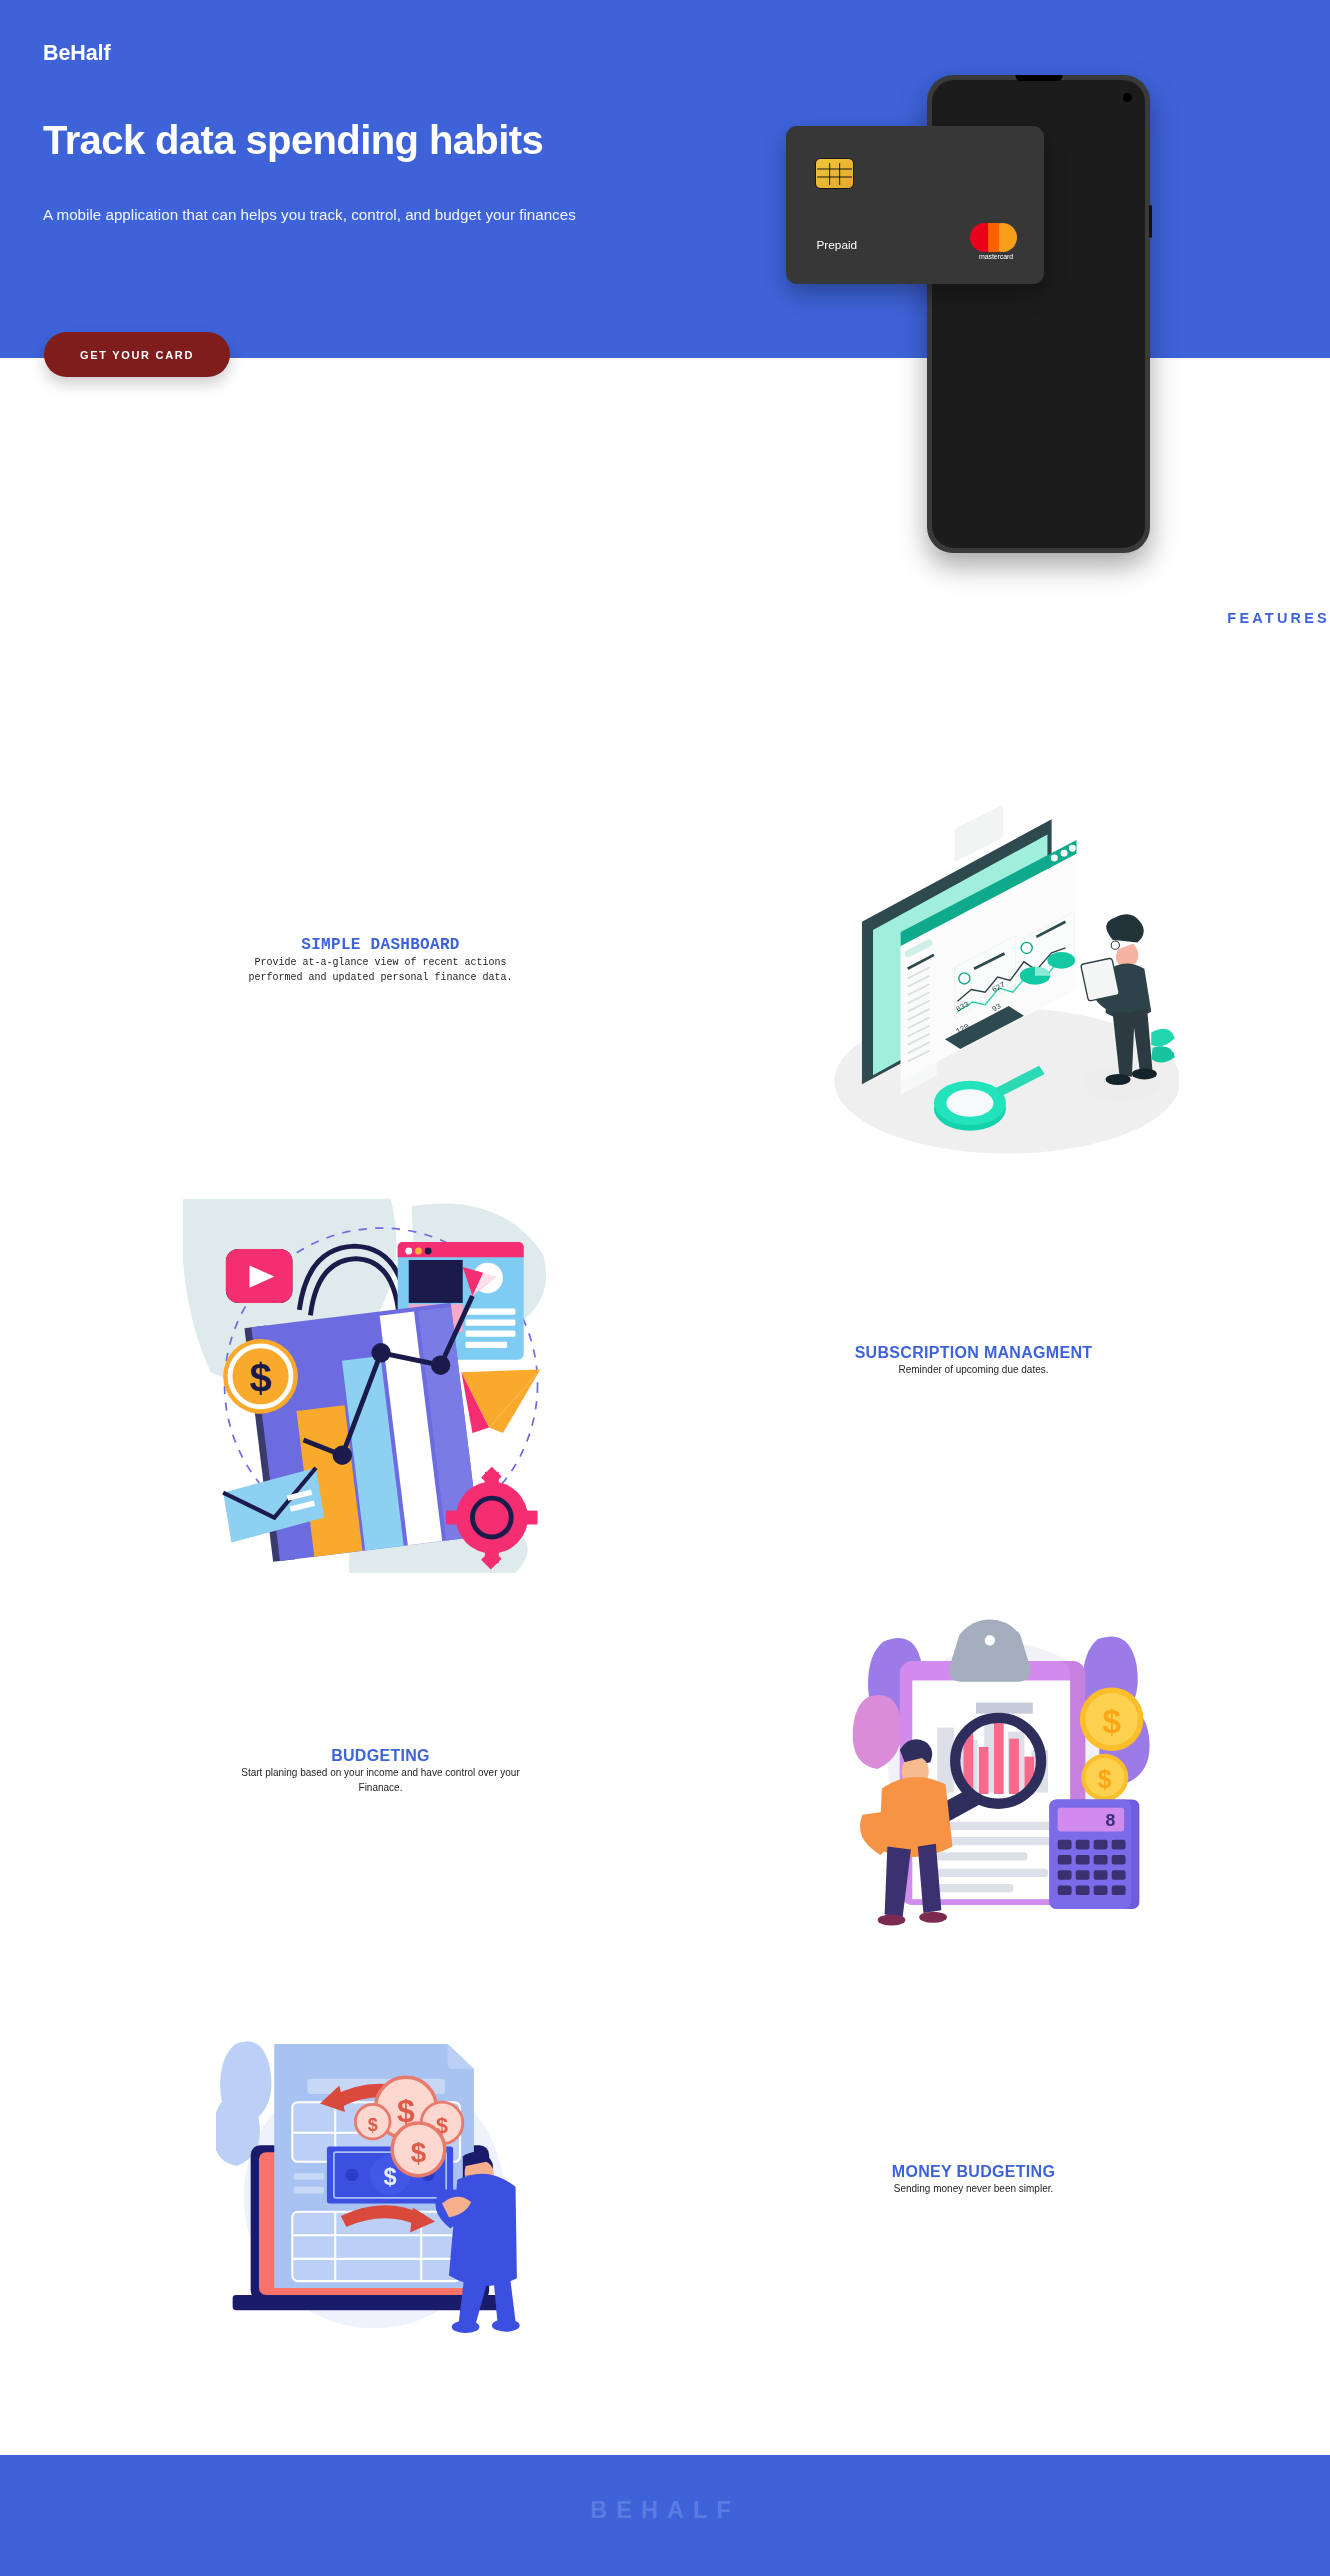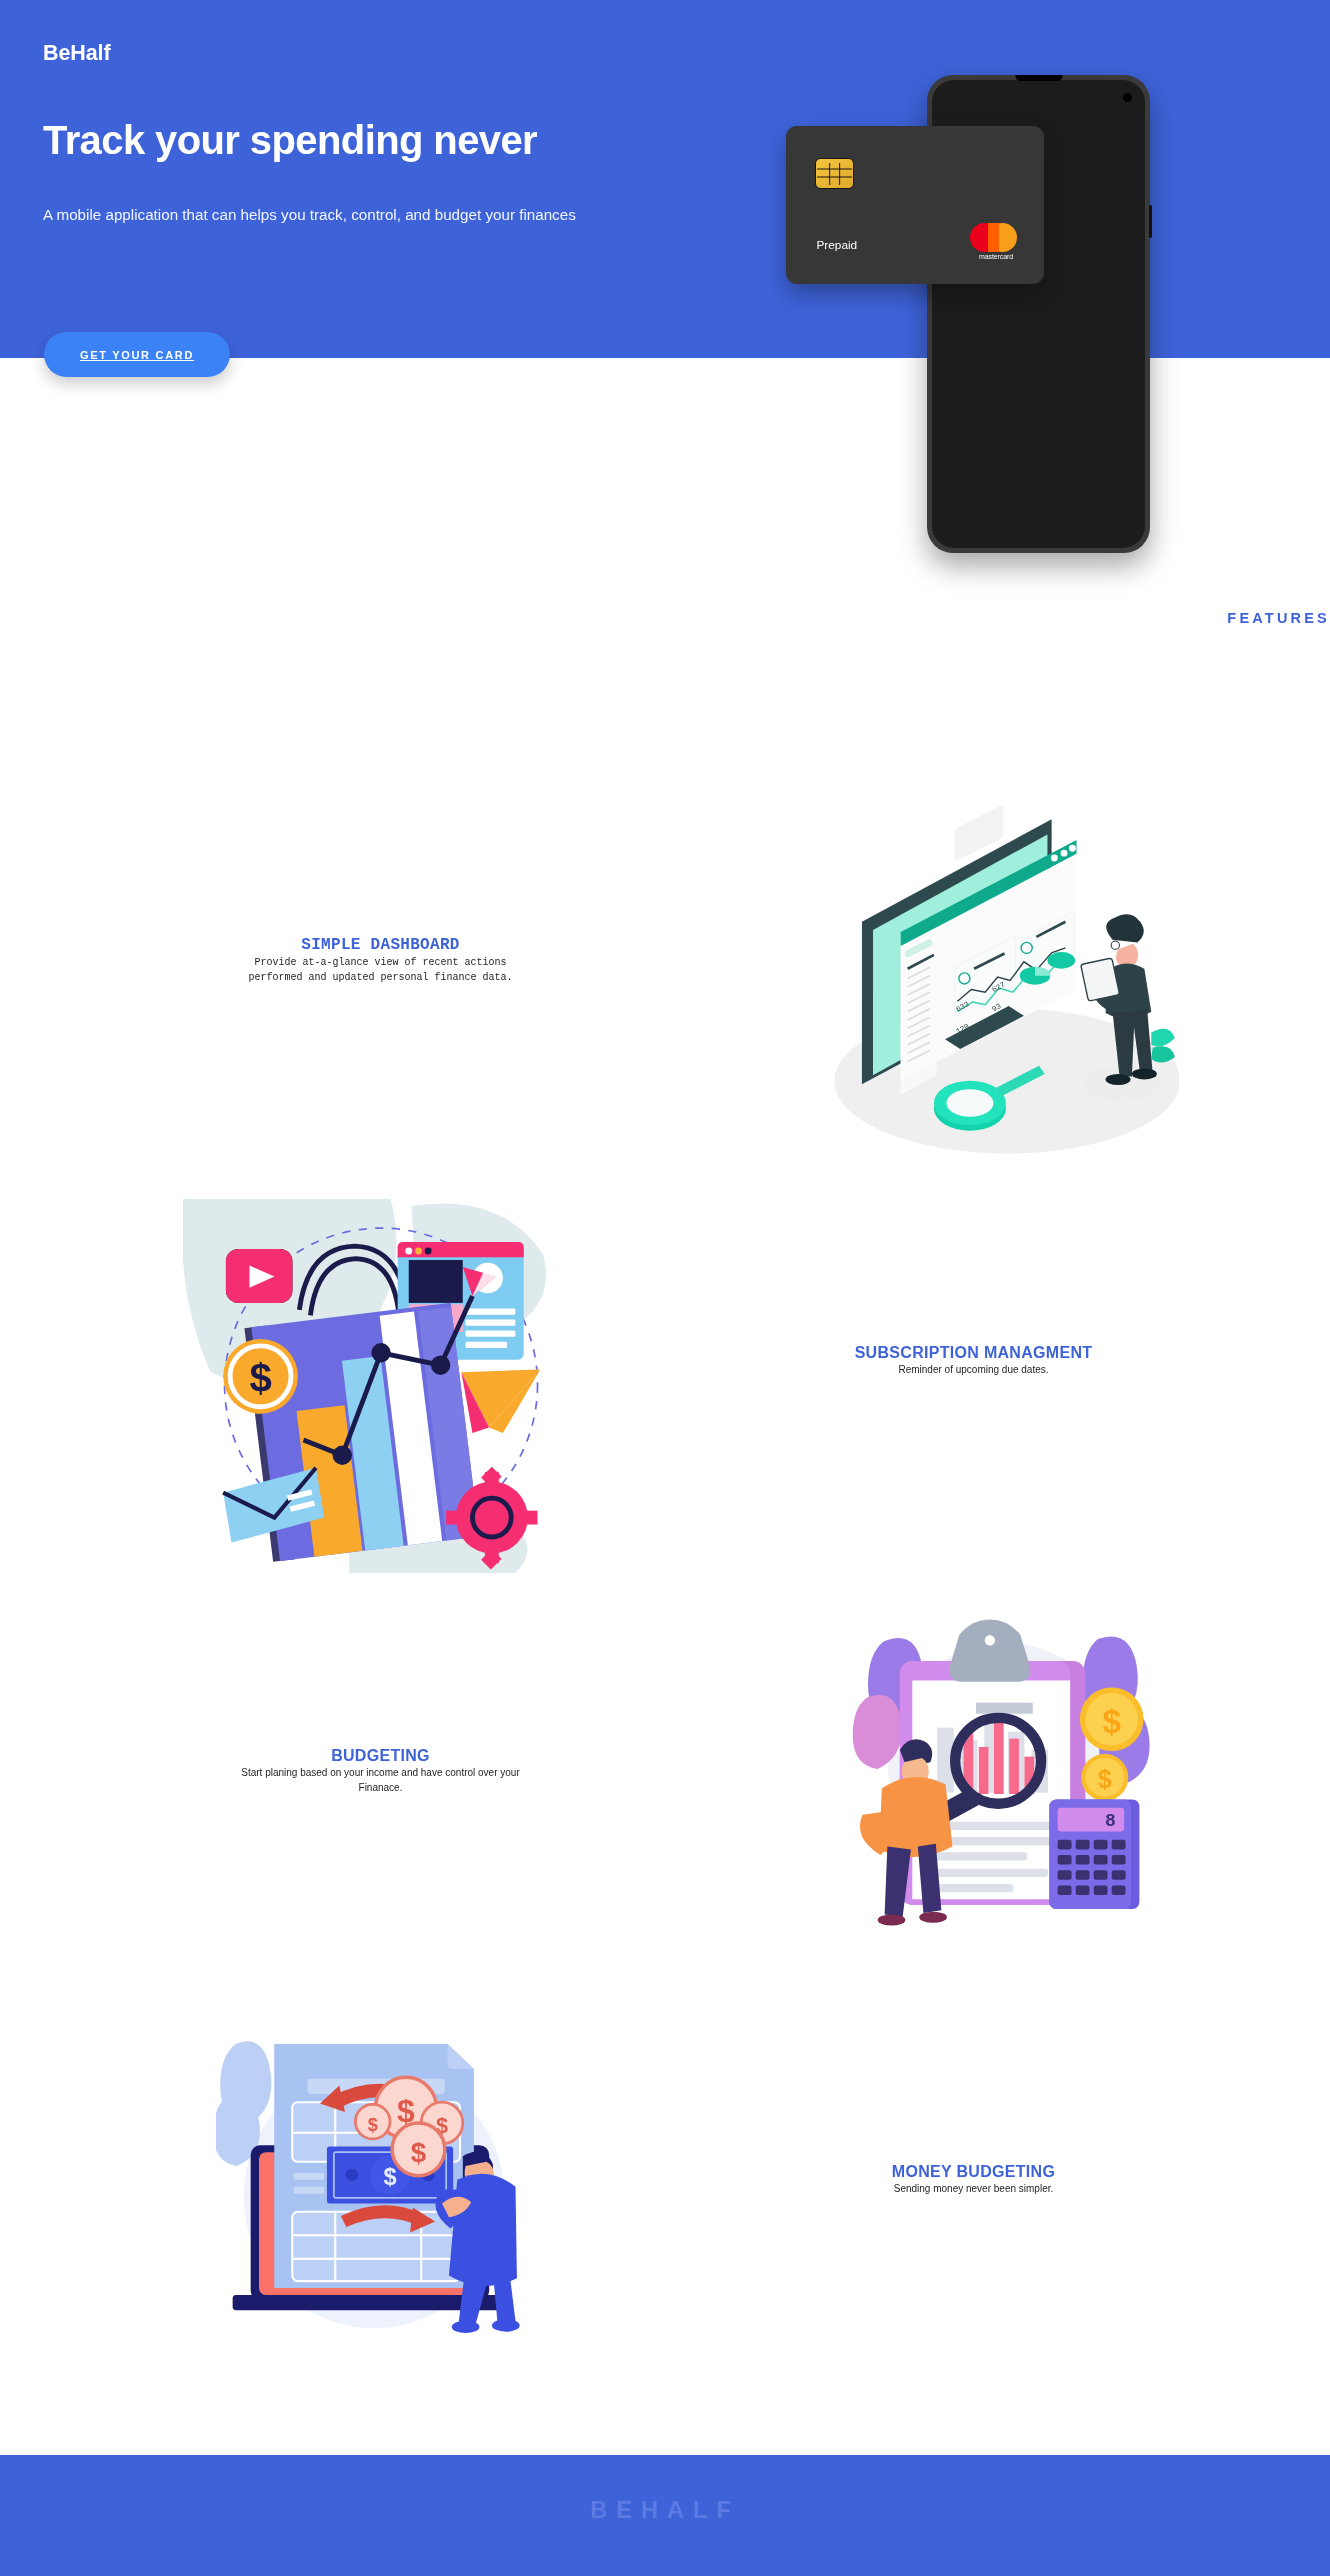--- a/index.html
+++ b/index.html
@@ -28,25 +28,25 @@
     letter-spacing: -0.6px; line-height: 1.12;
   }
   .hero-sub {
     position: absolute; left: 43px; top: 204px; width: 610px;
     font-size: 15.2px; font-weight: 400; color: #F2F5FF;
     line-height: 1.45;
   }
   .cta-btn {
     position: absolute; left: 44px; top: 332px;
     width: 186px; height: 45px; border-radius: 28px;
-    background: #3b82f6; border: none; cursor: pointer;
+    background: #7f1d1d; border: none; cursor: pointer;
     color: #fff; font-size: 11px; font-weight: 800; letter-spacing: 1.7px;
     font-family: "Liberation Sans", sans-serif;
     box-shadow: 0 7px 15.2px rgba(0,0,0,0.20);
-    display:flex; align-items:center; justify-content:center;text-decoration:underline;
+    display:flex; align-items:center; justify-content:center;
   }
 
   
   .phone {
     position: absolute; left: 927px; top: 75px;
     width: 223px; height: 478px;
     background: #3a3a3a; border-radius: 26px;
     box-shadow: 0 12.5px 28px rgba(0,0,0,0.35);
   }
   .phone-screen {
@@ -135,21 +135,21 @@
 </style>
 </head>
 <body>
 
 <div class="page">
 
   <div class="hero-band"></div>
 
   <div class="logo">BeHalf</div>
 
-  <h1 class="hero-title">Track your spending never</h1>
+  <h1 class="hero-title">Track data spending habits</h1>
 
   <p class="hero-sub">A mobile application that can helps you track, control, and budget your finances</p>
 
   <button class="cta-btn">GET YOUR CARD</button>
 
   <div class="phone">
     <div class="phone-screen"></div>
     <div class="phone-notch"></div>
     <div class="phone-cam"></div>
     <div class="phone-btn-side"></div>

